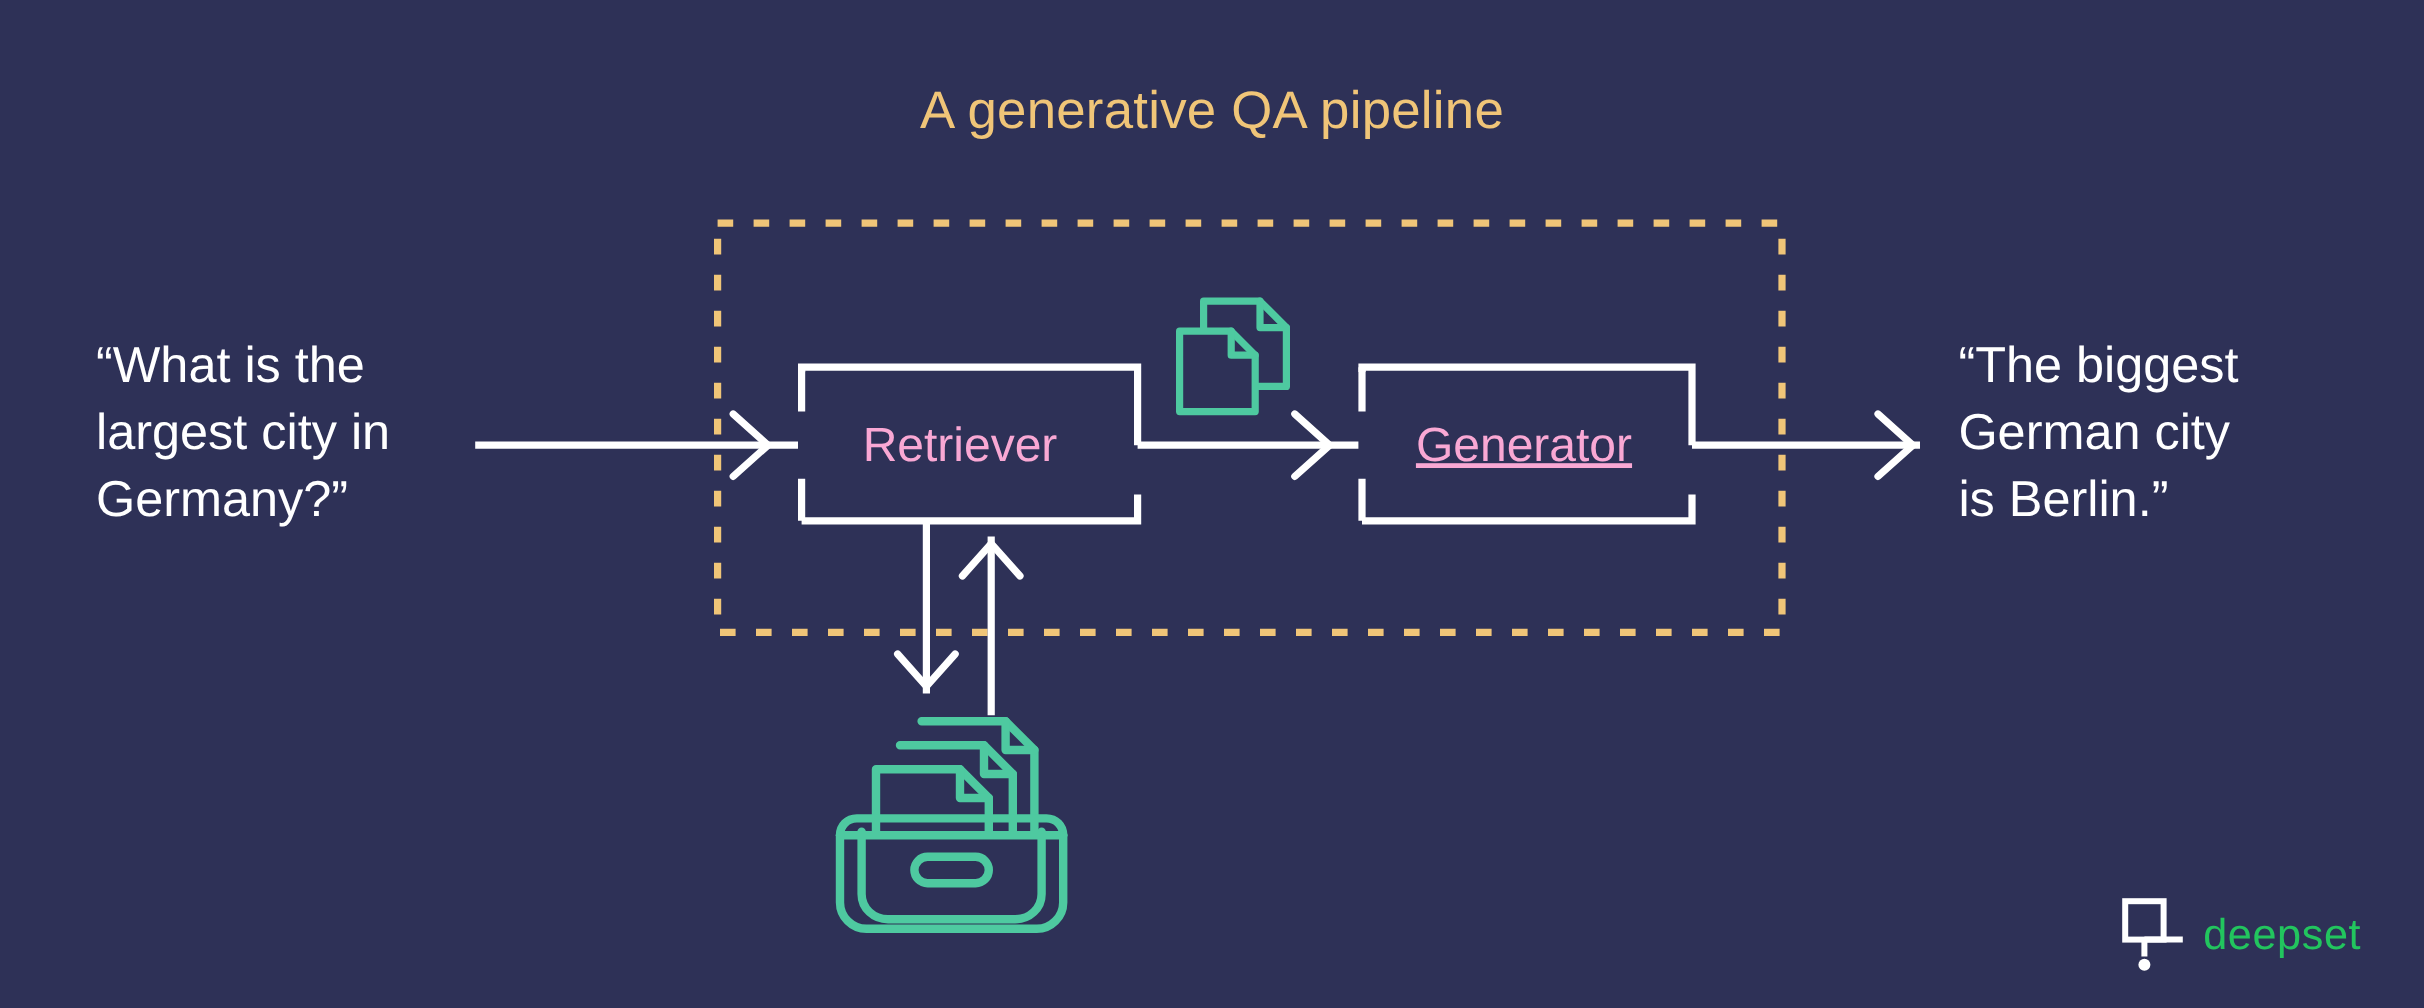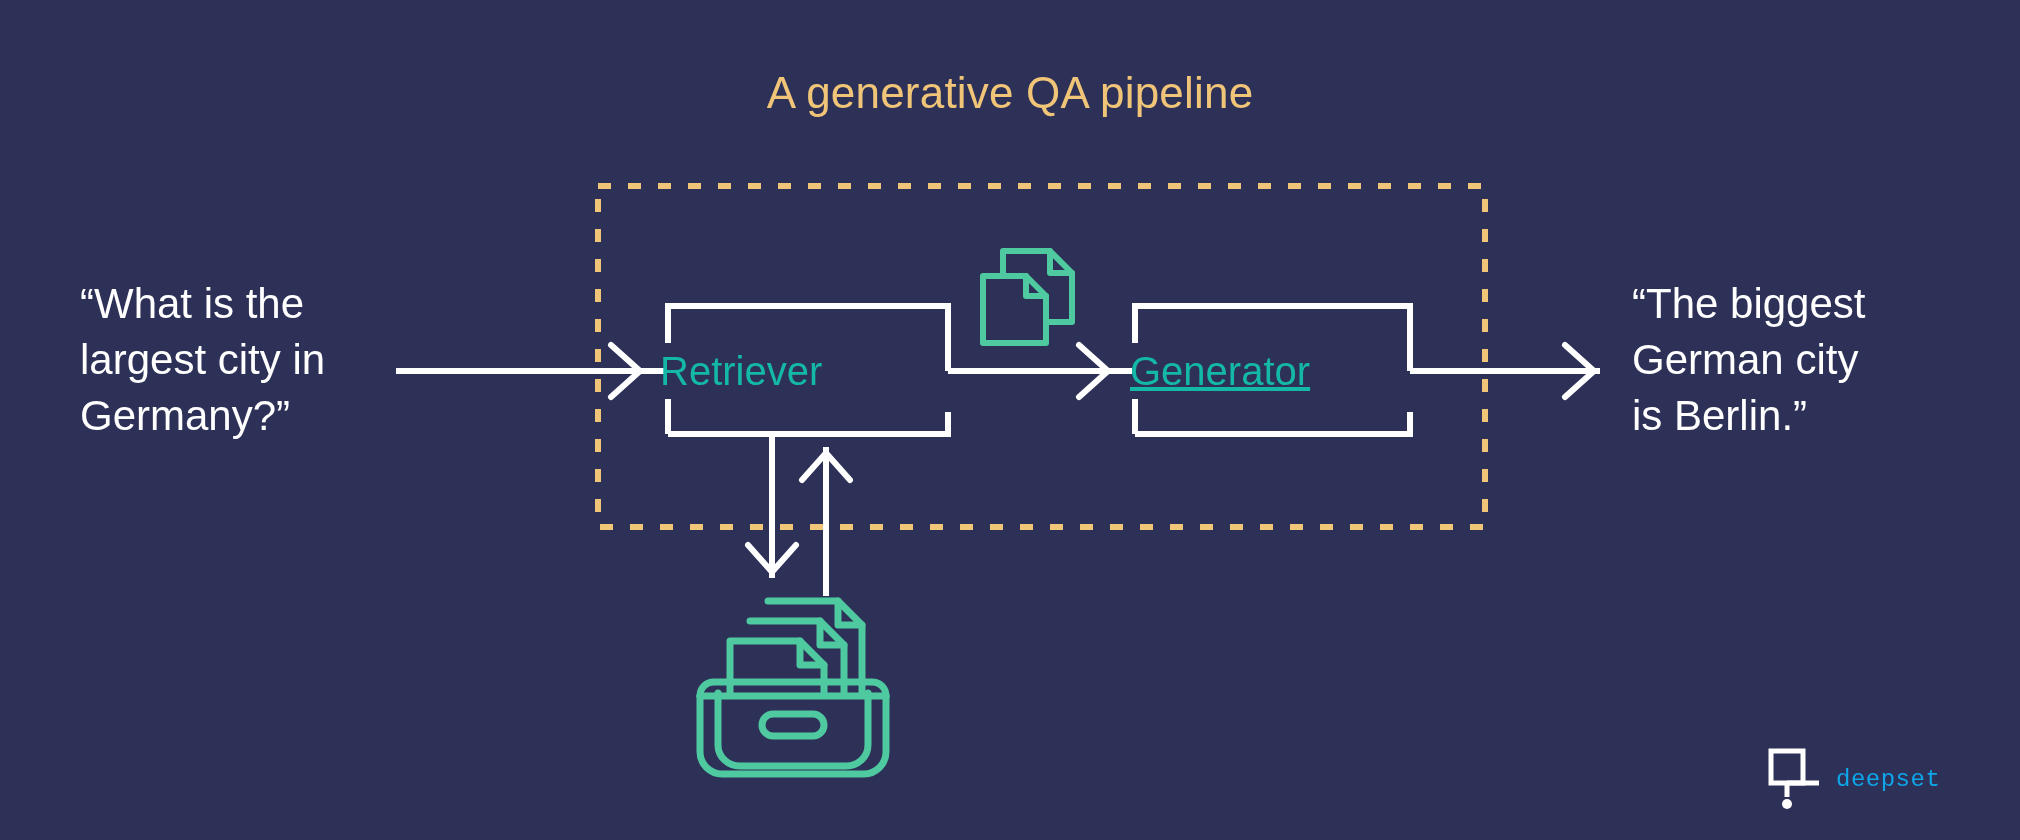--- a/index.html
+++ b/index.html
@@ -55,25 +55,26 @@
     text-align: left;
   }
   #answer-text {
     left: 1632px;
     top: 276px;
     text-align: left;
   }
   .quote-line { display: block; }
   .node-label {
     position: absolute;
-    color: #14b8a6;
+    color: #f9a8d4;
     font-size: 40px;
     font-weight: 400;
     font-family: "Liberation Sans", sans-serif;
     white-space: nowrap;
+    text-align: center;
   }
   #retriever-label {
     left: 660px;
     top: 349px;
     width: 280px;
   }
   #generator-label {
     left: 1130px;
     top: 349px;
     width: 280px;
@@ -81,25 +82,25 @@
   }
   #brand-logo {
     position: absolute;
     left: 1768px;
     top: 748px;
     display: flex;
     align-items: center;
     gap: 14px;
   }
   #brand-name {
-    color: #0ea5e9;
-    font-size: 24px;
+    color: #22c55e;
+    font-size: 36px;
     font-weight: 400;
     letter-spacing: 0.5px;
-    font-family: Liberation Mono, monospace;
+    font-family: Liberation Sans, sans-serif;
   }
 </style>
 </head>
 <body>
 
 <div id="stage">
 
   <div id="title">A generative QA pipeline</div>
 
   <svg class="layer" viewBox="0 0 2020 840" width="2020" height="840" xmlns="http://www.w3.org/2000/svg">

